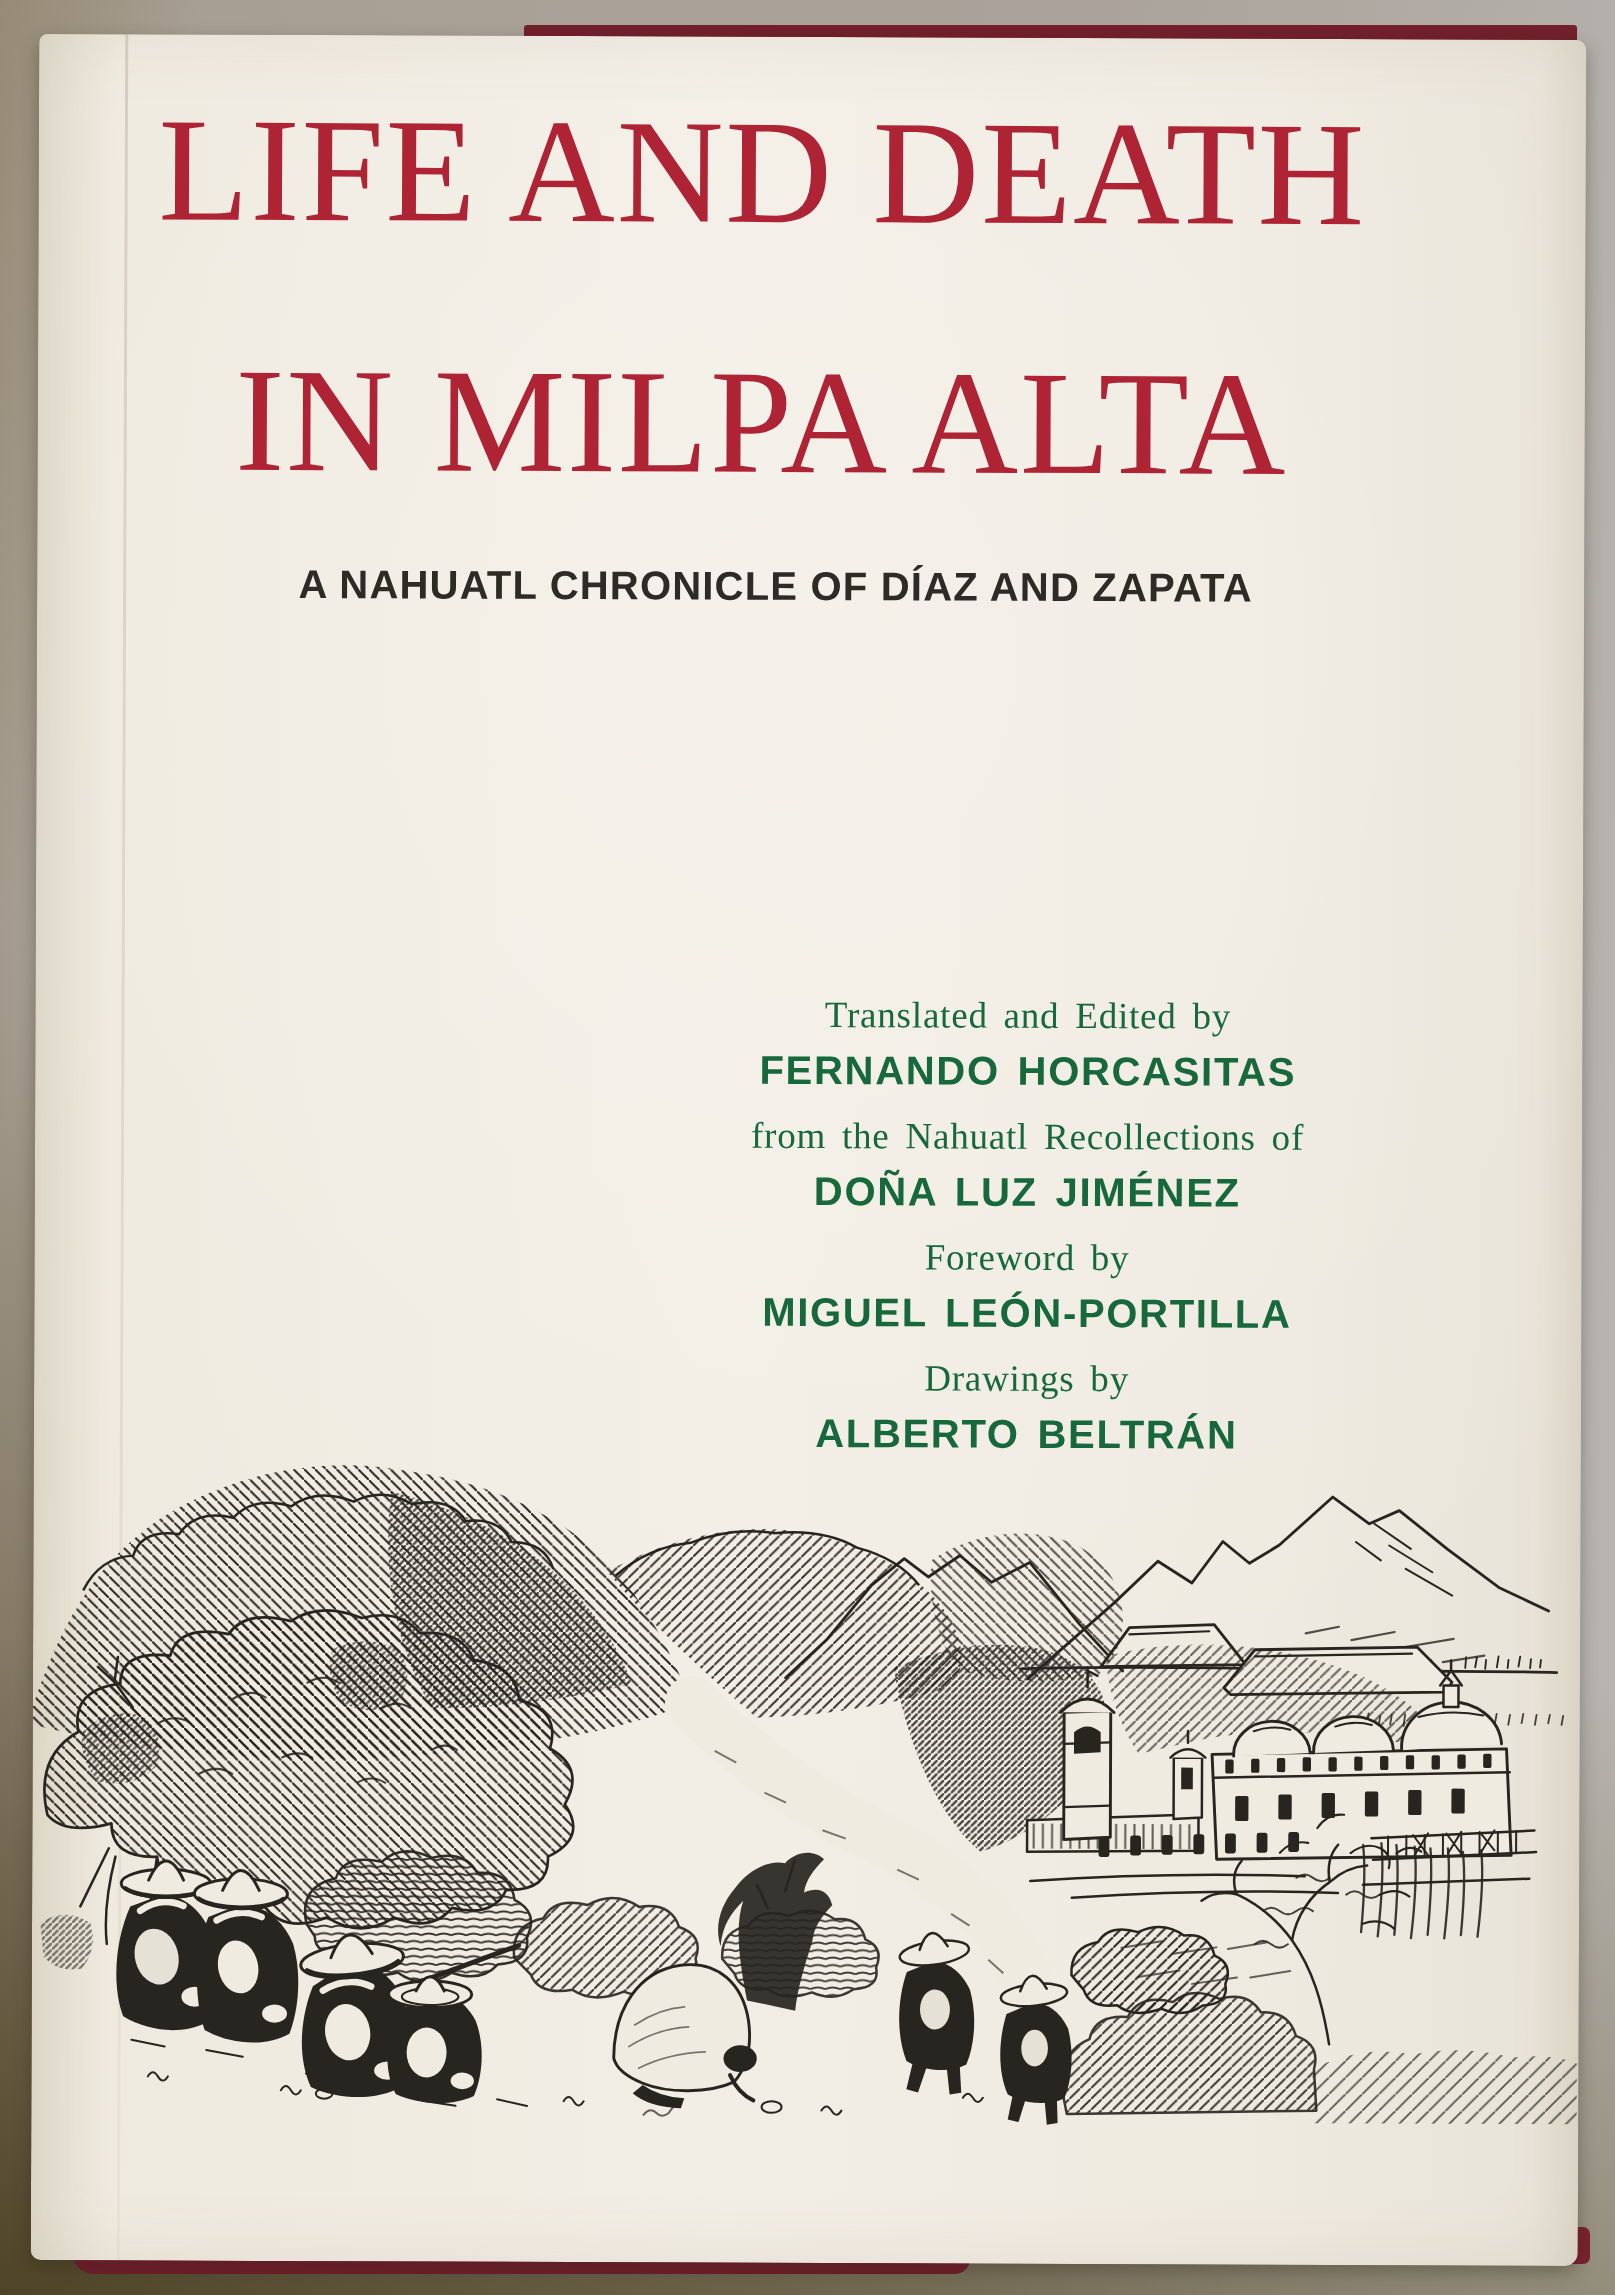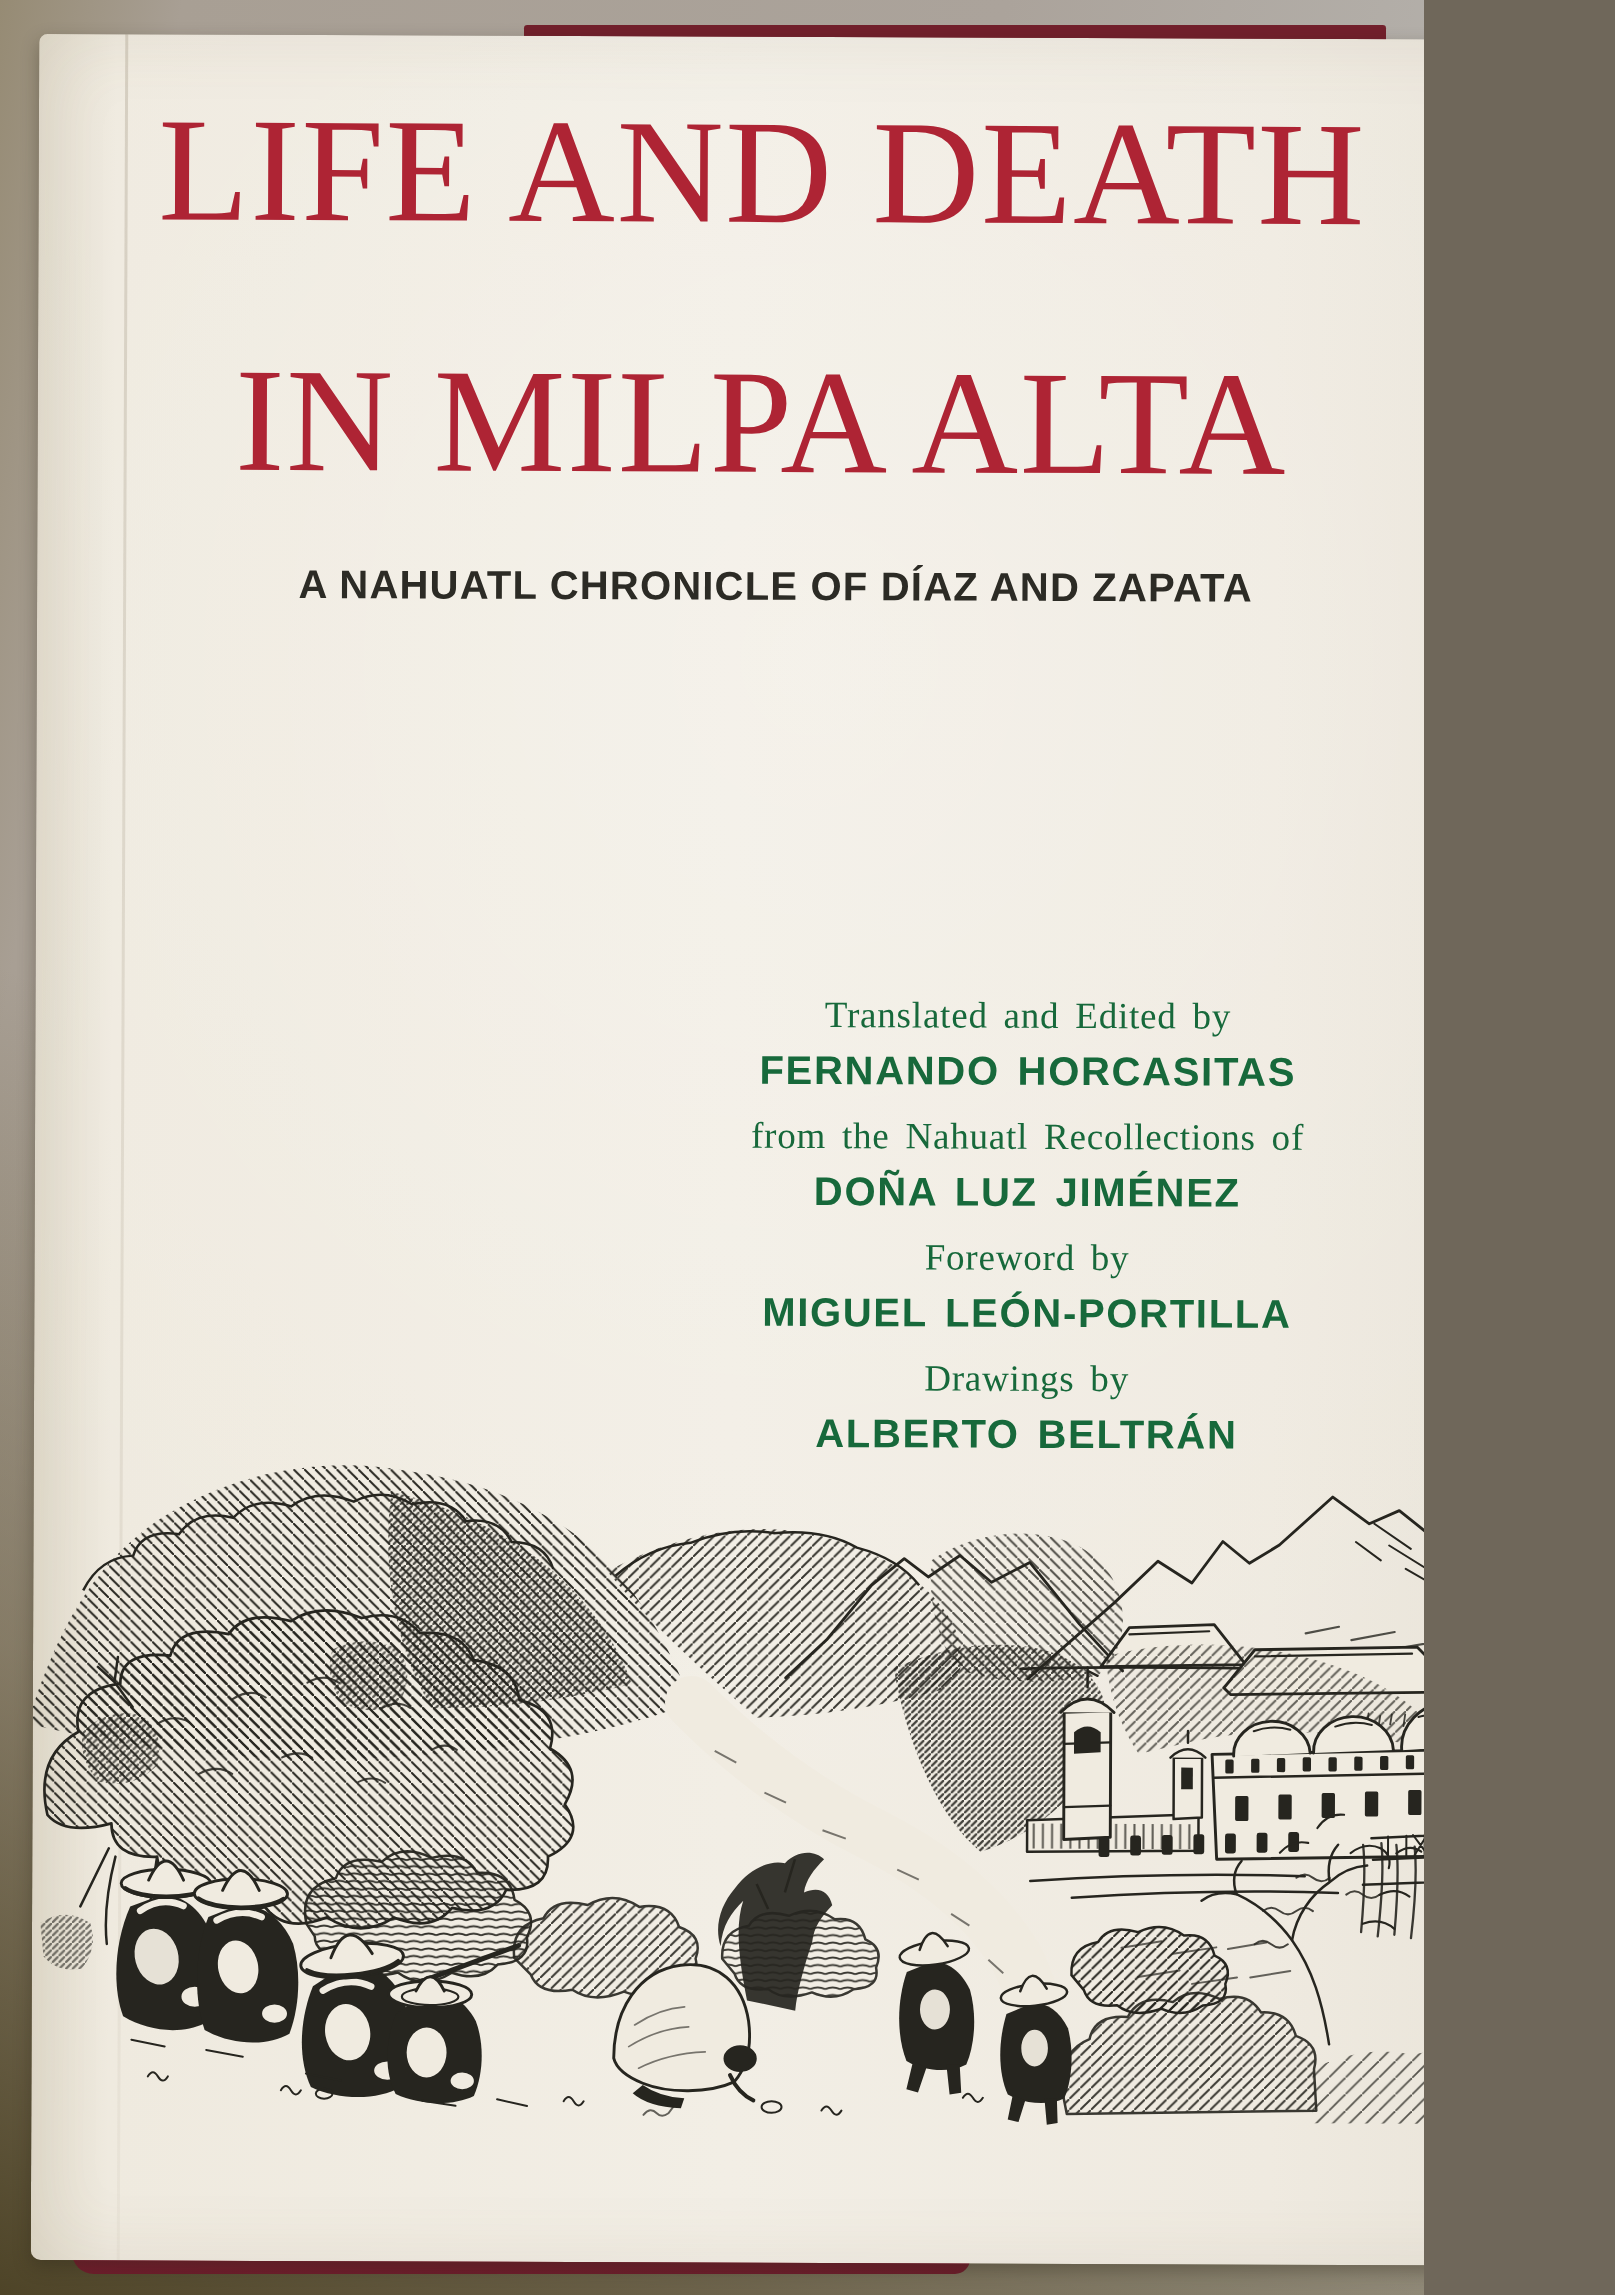--- a/index.html
+++ b/index.html
@@ -1,16 +1,16 @@
 <!DOCTYPE html>
 <html style="font-size:13.3px"><head>
 <meta charset="utf-8">
 <style>
   html,body{margin:0;padding:0;background:#6f675a;}
-  .scene{position:relative;width:1424px;height:2295px;overflow:hidden;
+  .scene{position:relative;width:1615px;height:2295px;overflow:hidden;
     background:linear-gradient(100deg,#968b74 0%,#a89f94 10%,#aba39b 55%,#b6b3ae 88%,#bab7b2 100%);}
   .scene::before{content:"";position:absolute;inset:0;pointer-events:none;
     background:linear-gradient(205deg,rgba(90,78,44,0) 55%,rgba(90,78,44,.45) 78%,rgba(70,60,30,.92) 100%);}
   .board-top{position:absolute;left:524px;top:25px;right:38px;height:25px;background:#72202c;border-radius:3.3px;}
   .board-bottom{position:absolute;left:72px;top:2214px;width:898px;height:60px;
     background:linear-gradient(to bottom,#8c2437,#6f1d2c);border-radius:8.3px 11.6px 15px 21.6px;}
   .board-corner{position:absolute;left:1520px;top:2227px;width:70px;height:37px;background:#7c2130;border-radius:6.7px;}
   .jacket{position:absolute;left:35px;top:37px;width:1547px;height:2226px;
     border-radius:8.3px 10px 13.3px 10px;transform:rotate(0.22deg);
     background:

